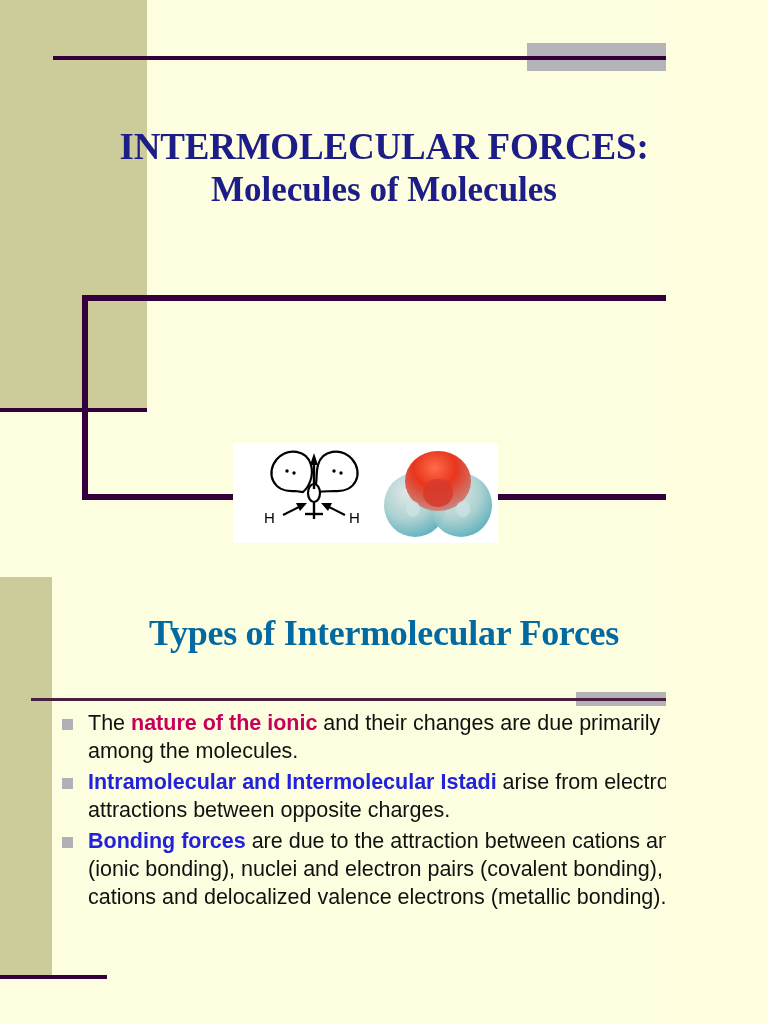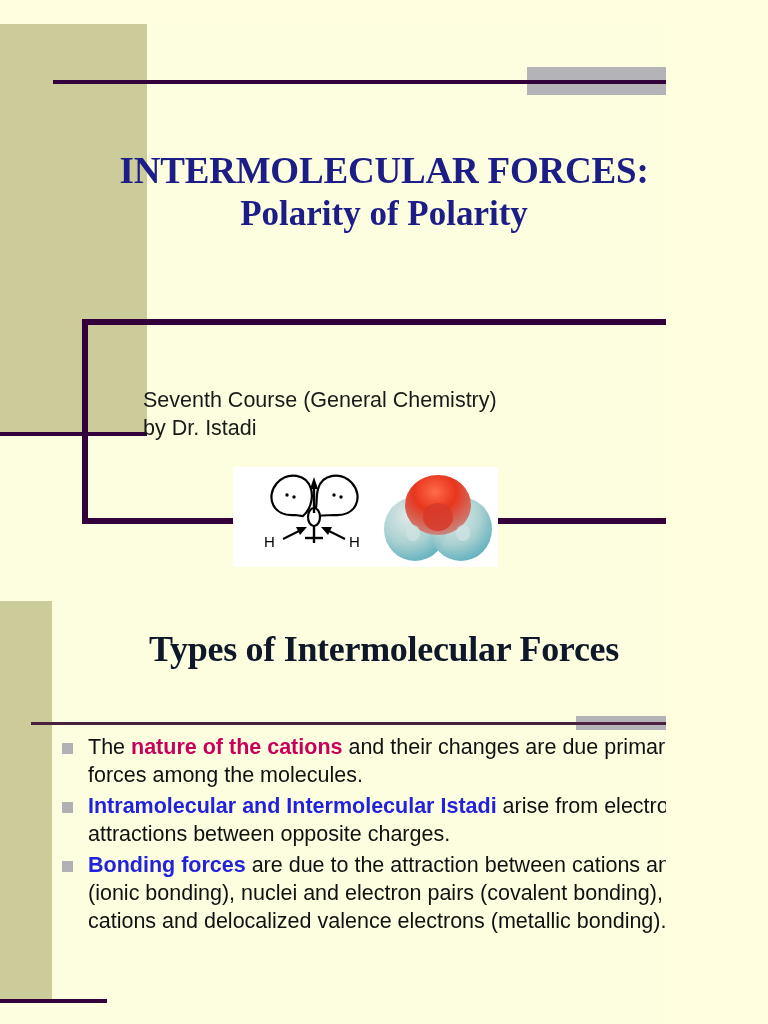--- a/index.html
+++ b/index.html
@@ -15,21 +15,20 @@
     overflow: hidden;
     font-family: "Liberation Sans", sans-serif;
   }
 
   .page {
     position: absolute;
     left: 0;
     width: 666px;
     background: #fdfddf;
     overflow: hidden;
-    margin-top: 24px;
   }
 
   
   #slide-1 { top: 0; height: 576px; }
 
   .s1-sidebar {
     position: absolute;
     left: 0;
     top: 0;
     width: 147px;
@@ -154,27 +153,27 @@
     left: 31px;
     top: 122px;
     width: 700px;
     height: 3px;
     background: #4a2040;
   }
 
   .s2-title {
     position: absolute;
     left: 0;
-    top: 28px;
+    top: 36px;
     width: 768px;
     text-align: center;
     font-family: "Liberation Serif", serif;
     font-weight: bold;
     font-size: 36px;
-    color: #0f172a;
+    color: #0369a1;
     letter-spacing: -0.3px;
   }
 
   .s2-body {
     position: absolute;
     left: 60px;
     top: 134px;
     width: 700px;
   }
   .blist { list-style: none; margin: 0; padding: 0; }
@@ -203,29 +202,25 @@
 
 <div class="page" id="slide-1">
 
   <div class="s1-sidebar"></div>
   <div class="s1-sidebar-underline"></div>
   <div class="s1-graybar"></div>
   <div class="s1-rule"></div>
 
   <div class="s1-title">
     <span class="line1">INTERMOLECULAR FORCES:</span>
-    <span class="line2">Polarity of Polarity</span>
+    <span class="line2">Molecules of Molecules</span>
   </div>
 
   <div class="s1-box"></div>
 
-  <div class="s1-subtitle">
-    <span>Seventh Course (General Chemistry)</span>
-    <span>by Dr. Istadi</span>
-  </div>
 
   <div class="s1-figure">
     <svg width="265" height="100" viewBox="0 0 265 100">
       <rect x="0" y="0" width="265" height="100" fill="#ffffff"></rect>
 
       <g stroke="#000000" fill="none">
 
         <path d="M62 48 C 40 50, 32 30, 44 16 C 55 4, 74 7, 78 22 C 81 33, 76 44, 70 49 Z" stroke-width="2.2" fill="#ffffff"></path>
         <path d="M78 49 C 86 44, 82 33, 85 22 C 89 7, 108 4, 119 16 C 131 30, 123 50, 101 48 Z" stroke-width="2.2" fill="#ffffff"></path>
 
@@ -280,18 +275,18 @@
 
   <div class="s2-sidebar"></div>
   <div class="s2-sidebar-underline"></div>
   <div class="s2-graybar"></div>
   <div class="s2-rule"></div>
 
   <div class="s2-title">Types of Intermolecular Forces</div>
 
   <div class="s2-body">
     <ul class="blist" id="bullet-list">
-        <li class="bitem"><span class="bullet-sq"></span><span>The </span><span class="bold-red">nature of the cations</span><span> and their changes are due primarily to forces among the molecules.</span></li>
+        <li class="bitem"><span class="bullet-sq"></span><span>The </span><span class="bold-red">nature of the ionic</span><span> and their changes are due primarily to forces among the molecules.</span></li>
         <li class="bitem"><span class="bullet-sq"></span><span class="bold-blue">Intramolecular and Intermolecular Istadi</span><span> arise from electrostatic attractions between opposite charges.</span></li>
         <li class="bitem"><span class="bullet-sq"></span><span class="bold-blue">Bonding forces</span><span> are due to the attraction between cations and anions (</span><span class="ital">ionic bonding</span><span>), nuclei and electron pairs (</span><span class="ital">covalent bonding</span><span>), or metal cations and delocalized valence electrons (</span><span class="ital">metallic bonding</span><span>).</span></li>
       </ul>
   </div>
 </div>
 
 </body></html>

